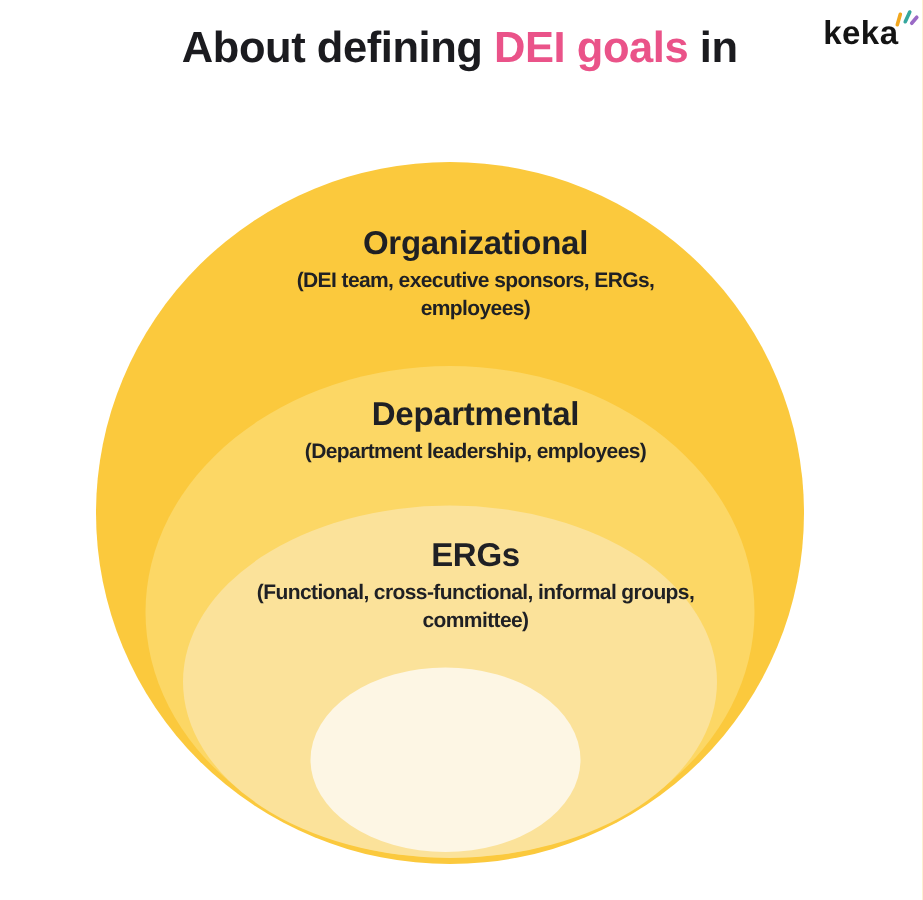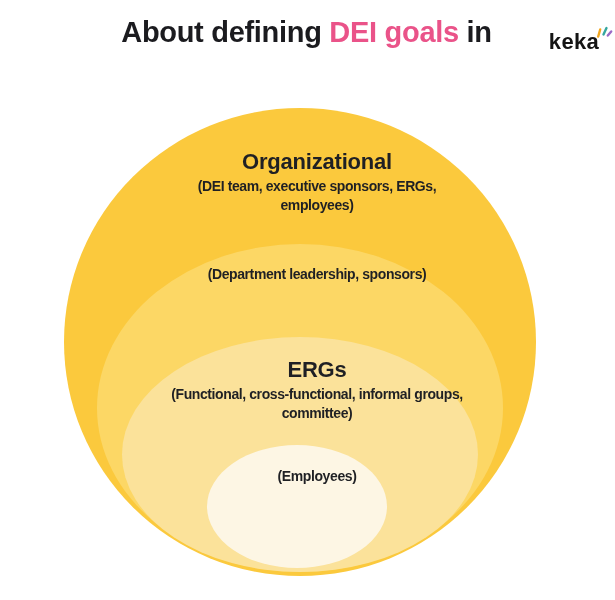--- a/index.html
+++ b/index.html
@@ -16,21 +16,20 @@
     text-align:center;
     font-size:29px;line-height:33px;font-weight:700;
     color:#1b1b1f;letter-spacing:-0.3px;
   }
   .title .hl{color:#EA5389;}
   
   .logo{
     position:absolute;top:9px;right:16px;
     font-weight:700;font-size:22px;color:#141414;
     letter-spacing:0.3px;
-    margin-top:20px;
   }
   .logo .sparkle{
     position:absolute;top:-6px;right:-14px;width:18px;height:16px;
   }
   
   .circle{position:absolute;border-radius:50%;}
   .c-org {left:64px; top:108px; width:472px;height:468px;background:#FBC93D;}
   .c-dept{left:97px; top:244px; width:406px;height:328px;background:#FCD765;}
   .c-team{left:122px;top:337px; width:356px;height:235px;background:#FBE29A;}
   .c-ind {left:207px;top:445px; width:180px;height:123px;background:#FDF6E4;}
@@ -76,25 +75,25 @@
   <div class="circle c-dept"></div>
   <div class="circle c-team"></div>
   <div class="circle c-ind"></div>
 
   <div class="level-label ll-org">
     <div class="level-name">Organizational</div>
     <div class="level-detail">(DEI team, executive sponsors, ERGs, employees)</div>
   </div>
 
   <div class="level-label ll-dept">
-    <div class="level-detail">(Department leadership, sponsors)</div>
+    <div class="level-name">Departmental</div>
+    <div class="level-detail">(Department leadership, employees)</div>
   </div>
 
   <div class="level-label ll-team">
     <div class="level-name">ERGs</div>
     <div class="level-detail">(Functional, cross-functional, informal groups, committee)</div>
   </div>
 
   <div class="level-label ll-ind">
-    <div class="level-detail">(Employees)</div>
   </div>
 
 </div>
 
 </body></html>

